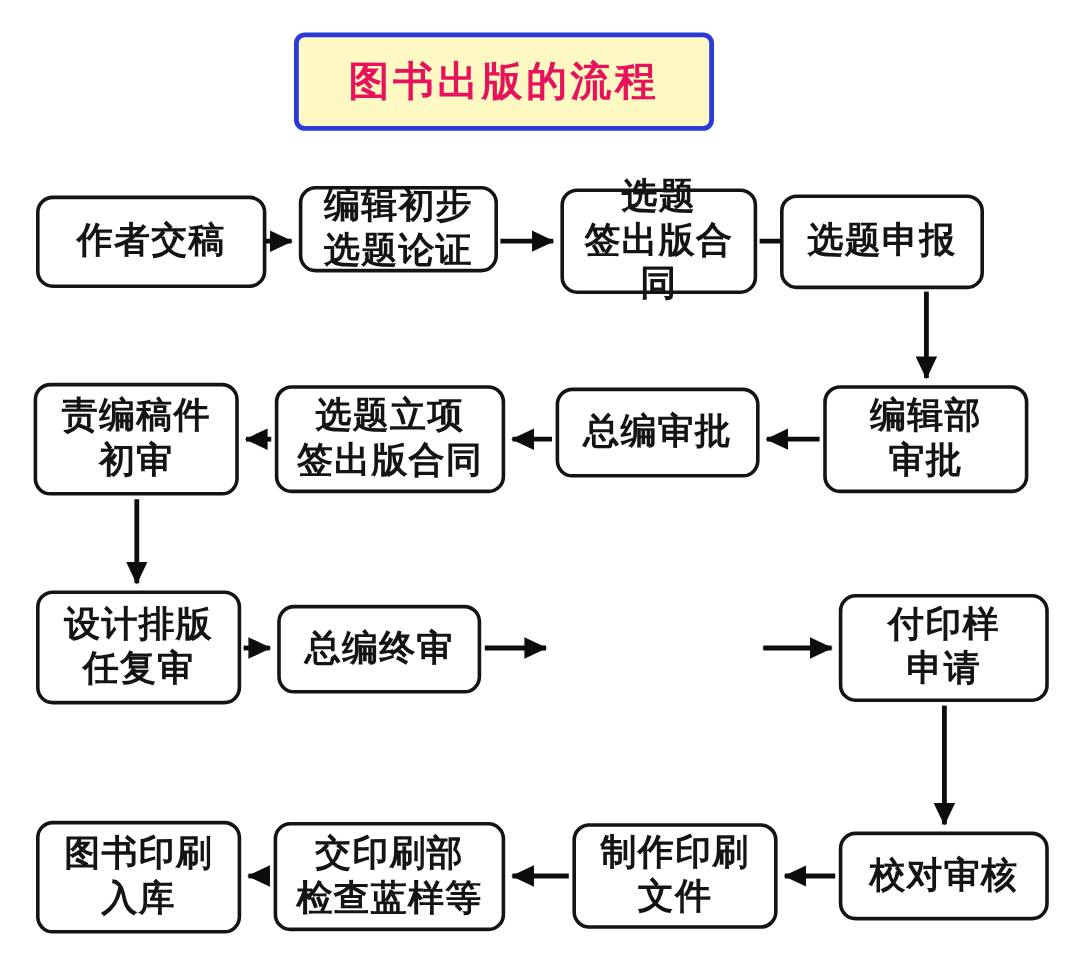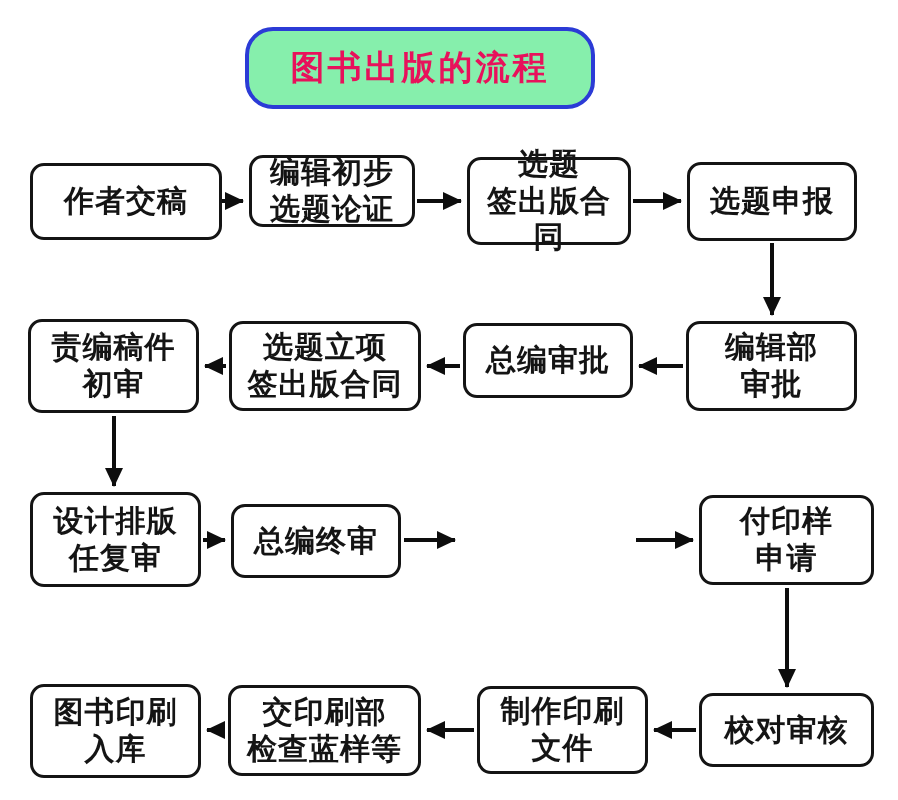--- a/index.html
+++ b/index.html
@@ -10,21 +10,21 @@
     --bg:#ffffff;
     --text:#141414;
   }
   *{margin:0;padding:0;box-sizing:border-box;}
   html,body{background:#ffffff;}
   body{font-family:"Liberation Sans","DejaVu Sans",sans-serif;}
   .canvas{position:relative;width:898px;height:800px;background:var(--bg);overflow:hidden;}
   .title-box{
     position:absolute;left:245px;top:27px;width:350px;height:82px;
     display:flex;align-items:center;justify-content:center;
-    border:4px solid var(--title-border);border-radius:28px;background:#86efac;
+    border:4px solid var(--title-border);border-radius:9px;background:#fef9c3;
     color:var(--title-text);font-size:34px;font-weight:800;letter-spacing:3px;
   }
   .node{
     position:absolute;display:flex;align-items:center;justify-content:center;
     text-align:center;border:3.5px solid var(--box-border);border-radius:14px;
     background:#fff;color:var(--text);font-size:30px;font-weight:600;
     line-height:1.22;white-space:pre-line;letter-spacing:1px;padding:2px 4px;
   }
   svg.arrows{position:absolute;left:0;top:0;width:898px;height:800px;pointer-events:none;}
   svg.arrows line{stroke:var(--arrow);stroke-width:4;}
@@ -58,21 +58,21 @@
     <line x1="225" y1="730" x2="207" y2="730" marker-end="url(#ah)"></line>
   </svg>
 
   <div class="title-box">图书出版的流程</div>
 
   <div class="node" style="left:30px;top:163px;width:192px;height:77px">作者交稿</div>
   <div class="node" style="left:249px;top:155px;width:166px;height:72px">编辑初步
 选题论证</div>
   <div class="node" style="left:467px;top:157px;width:164px;height:88px">选题
 签出版合同</div>
-  <div class="node" style="left:687px;top:162px;width:170px;height:79px">选题申报</div>
+  <div class="node" style="left:650px;top:162px;width:170px;height:79px">选题申报</div>
 
   <div class="node" style="left:686px;top:321px;width:171px;height:90px">编辑部
 审批</div>
   <div class="node" style="left:463px;top:323px;width:170px;height:75px">总编审批</div>
   <div class="node" style="left:229px;top:321px;width:192px;height:90px">选题立项
 签出版合同</div>
   <div class="node" style="left:28px;top:319px;width:171px;height:94px">责编稿件
 初审</div>
 
   <div class="node" style="left:30px;top:492px;width:171px;height:95px">设计排版

